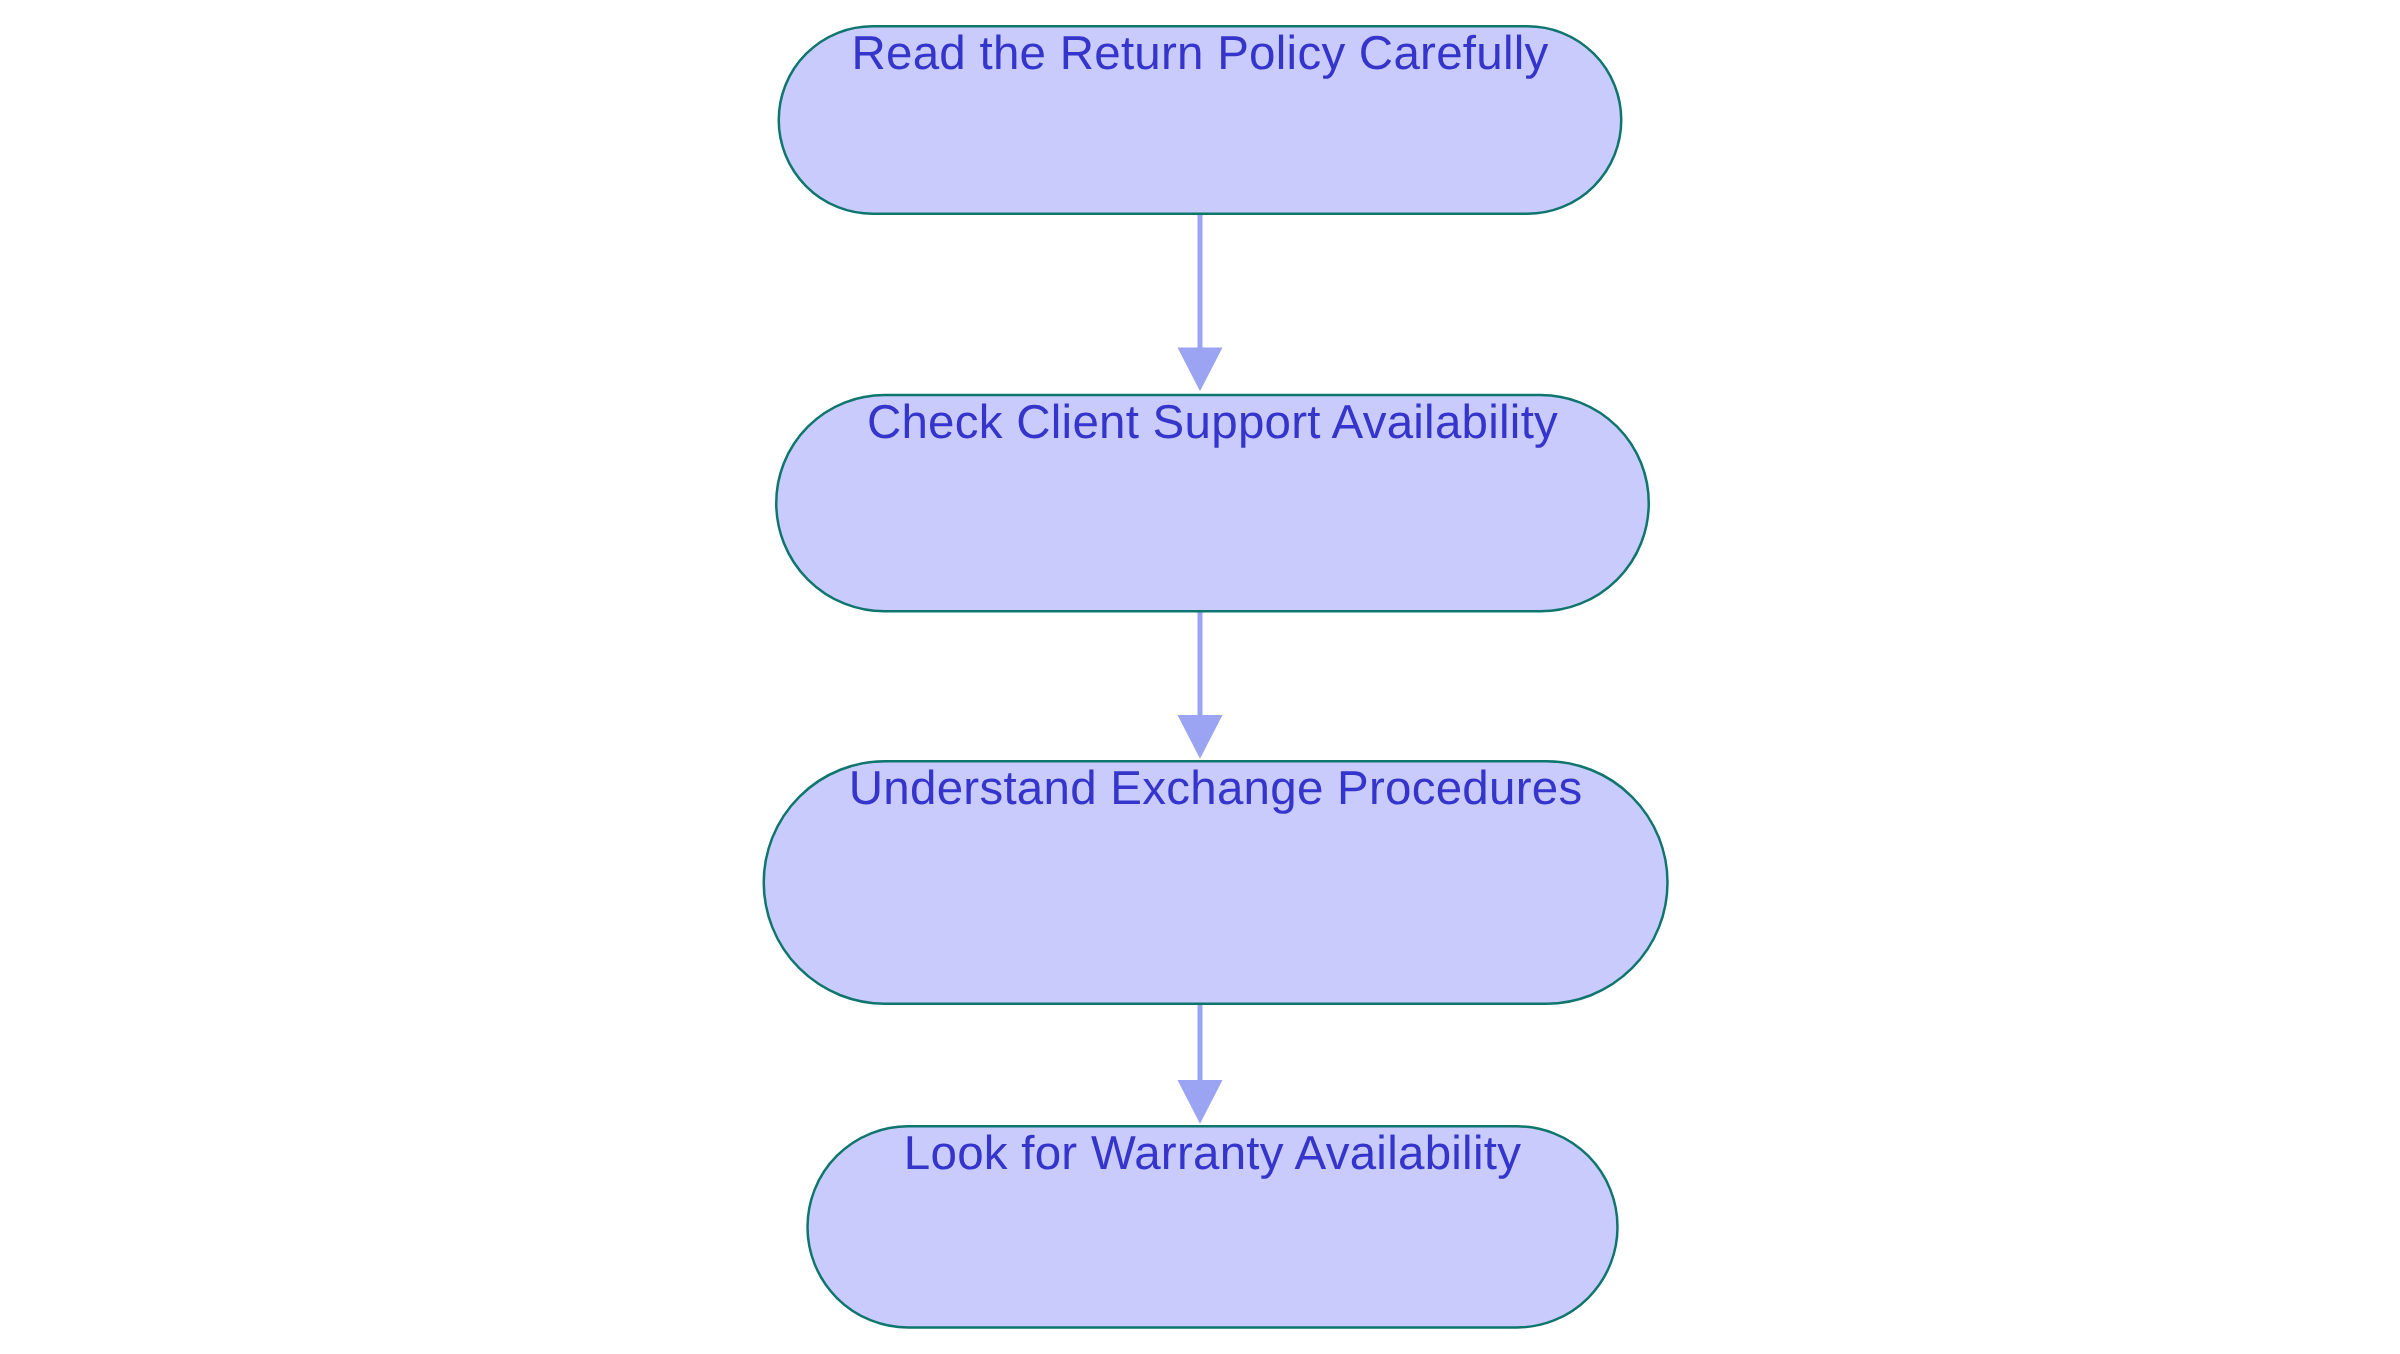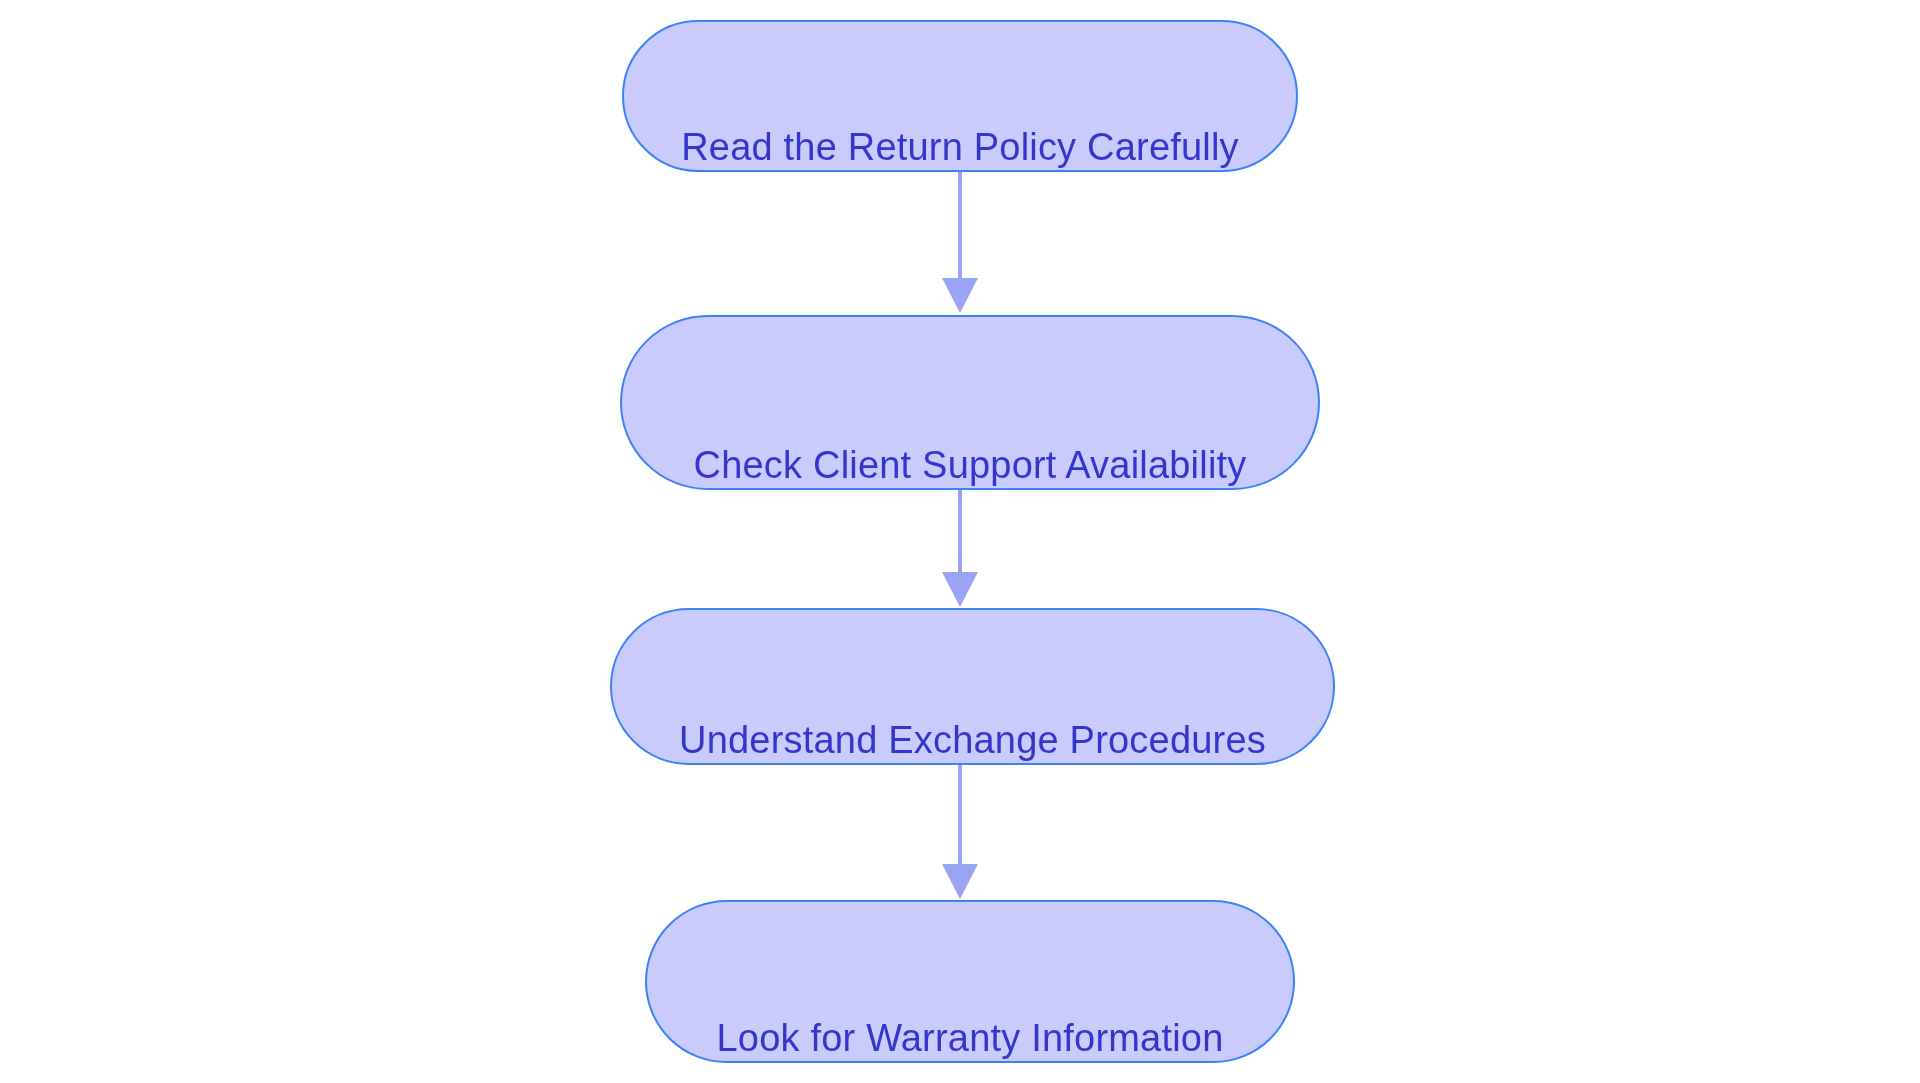--- a/index.html
+++ b/index.html
@@ -20,42 +20,42 @@
     width: 1920px;
     height: 1083px;
     background: #ffffff;
   }
 
   
   .flow-node {
     position: absolute;
     box-sizing: border-box;
     display: flex;
-    align-items: flex-end;
+    align-items: flex-start;
     justify-content: center;
     background: #c8cbfb;
-    border: 2px solid #3b82f6;
+    border: 2px solid #0f766e;
     border-radius: 999px;
     text-align: center;
     padding: 0 28px;
   }
   .flow-node .node-label {
     color: #3535cc;
     font-size: 38px;
     font-weight: 400;
     line-height: 1.15;
     letter-spacing: 0.2px;
     white-space: nowrap;
     font-family: "Liberation Sans", "DejaVu Sans", sans-serif;
   }
 
   
   #node-0 { left: 622px; top: 20px;  width: 676px; height: 152px; }
   #node-1 { left: 620px; top: 315px; width: 700px; height: 175px; }
-  #node-2 { left: 610px; top: 608px; width: 725px; height: 157px; }
+  #node-2 { left: 610px; top: 608px; width: 725px; height: 196px; }
   #node-3 { left: 645px; top: 900px; width: 650px; height: 163px; }
 
   
   .flow-edge {
     position: absolute;
     left: 0;
     top: 0;
     width: 1920px;
     height: 1083px;
     pointer-events: none;
@@ -98,16 +98,16 @@
 
   <div class="flow-node" id="node-1">
     <span class="node-label">Check Client Support Availability</span>
   </div>
 
   <div class="flow-node" id="node-2">
     <span class="node-label">Understand Exchange Procedures</span>
   </div>
 
   <div class="flow-node" id="node-3">
-    <span class="node-label">Look for Warranty Information</span>
+    <span class="node-label">Look for Warranty Availability</span>
   </div>
 
 </div>
 
 </body></html>

